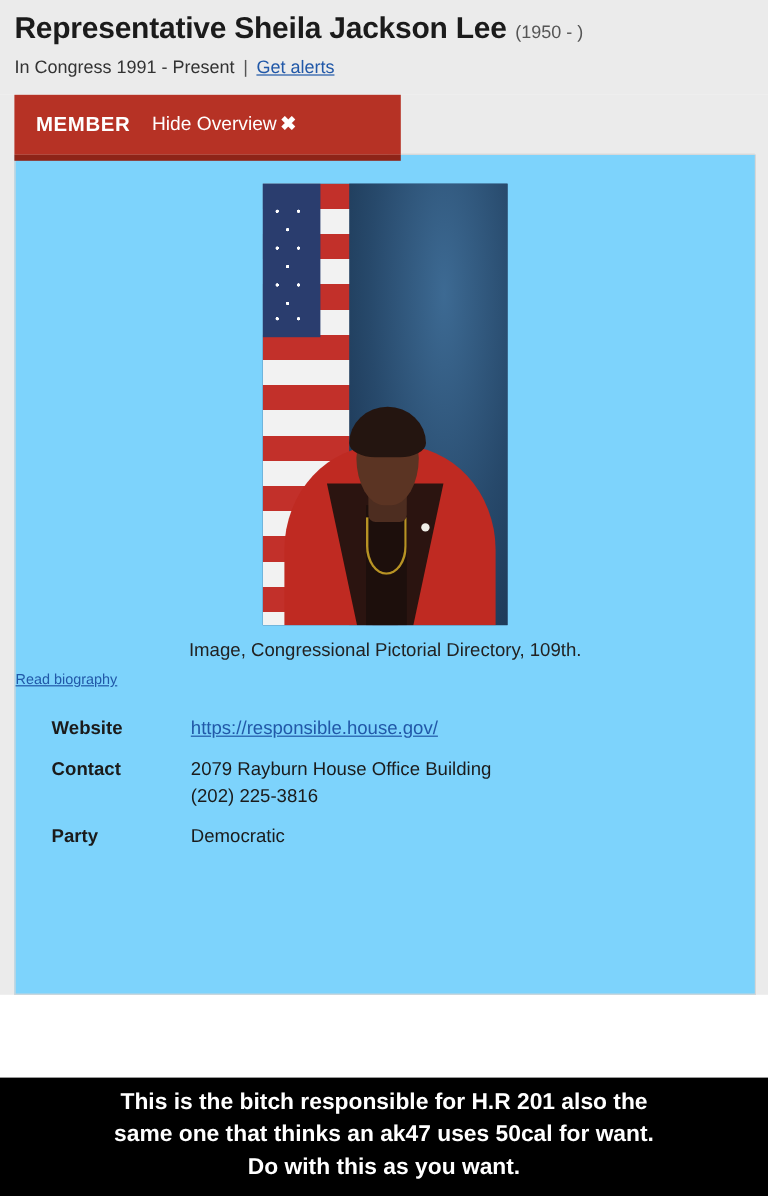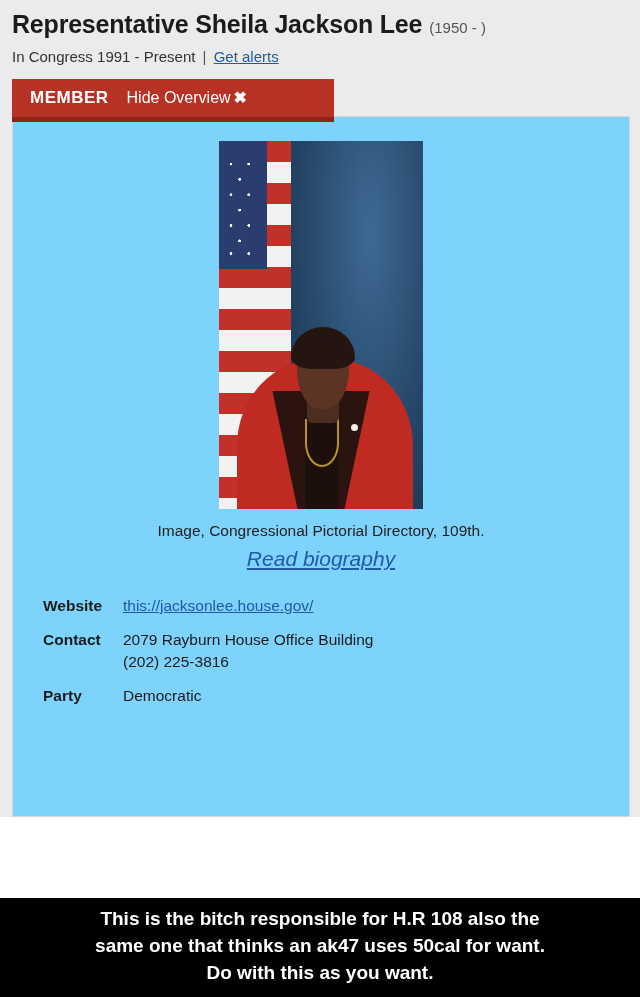--- a/index.html
+++ b/index.html
@@ -61,21 +61,21 @@
     padding: 0 0 0 0;
   }
   .card-tabbar {
     position: relative;
     display: flex;
     align-items: stretch;
     width: 322px;
     margin-left: 12px;
     background: #b63225;
     color: #ffffff;
-    height: 38px;
+    height: 50px;
     z-index: 3;
   }
   .tab-member {
     font-size: 17px;
     font-weight: bold;
     letter-spacing: 0.5px;
     padding: 0 18px 0 18px;
     display: flex;
     align-items: center;
   }
@@ -252,37 +252,36 @@
     border-radius: 50%;
   }
 
   .caption {
     text-align: center;
     font-size: 15.5px;
     color: #222;
     margin-top: 13px;
   }
   .read-bio {
-    text-align: center;
     margin-top: 7px;
-    font-size: 21px;
-    font-style: italic;
+    font-size: 12px;
   }
 
   
   .fields {
     margin: 26px 0 0 0;
     padding: 0 18px 0 30px;
   }
   .field-row {
     display: flex;
     align-items: flex-start;
     margin-bottom: 16px;
     font-size: 15.5px;
     color: #1b1b1b;
+    gap: 36px;
   }
   .field-label {
     width: 80px;
     flex: 0 0 80px;
     font-weight: bold;
     color: #1b1b1b;
   }
   .field-value {
     flex: 1;
   }
@@ -353,21 +352,21 @@
     <div class="caption">Image, Congressional Pictorial Directory, 109th.</div>
     <div class="read-bio">
       <a class="link" href="#">Read biography</a>
     </div>
 
     <div class="fields">
 
       <div class="field-row">
         <div class="field-label">Website</div>
         <div class="field-value">
-          <a class="link" href="#">this://jacksonlee.house.gov/</a>
+          <a class="link" href="#">https://responsible.house.gov/</a>
         </div>
       </div>
 
       <div class="field-row">
         <div class="field-label">Contact</div>
         <div class="field-value">
           <span>2079 Rayburn House Office Building</span>
           <span class="line2">(202) 225-3816</span>
         </div>
       </div>
@@ -376,16 +375,16 @@
         <div class="field-label">Party</div>
         <div class="field-value">Democratic</div>
       </div>
 
 
     </div>
   </div>
 </div>
 
 <div class="meme-banner">
-  <div>This is the bitch responsible for H.R 108 also the</div>
+  <div>This is the bitch responsible for H.R 201 also the</div>
   <div>same one that thinks an ak47 uses 50cal for want.</div>
   <div>Do with this as you want.</div>
 </div>
 
 </body></html>

